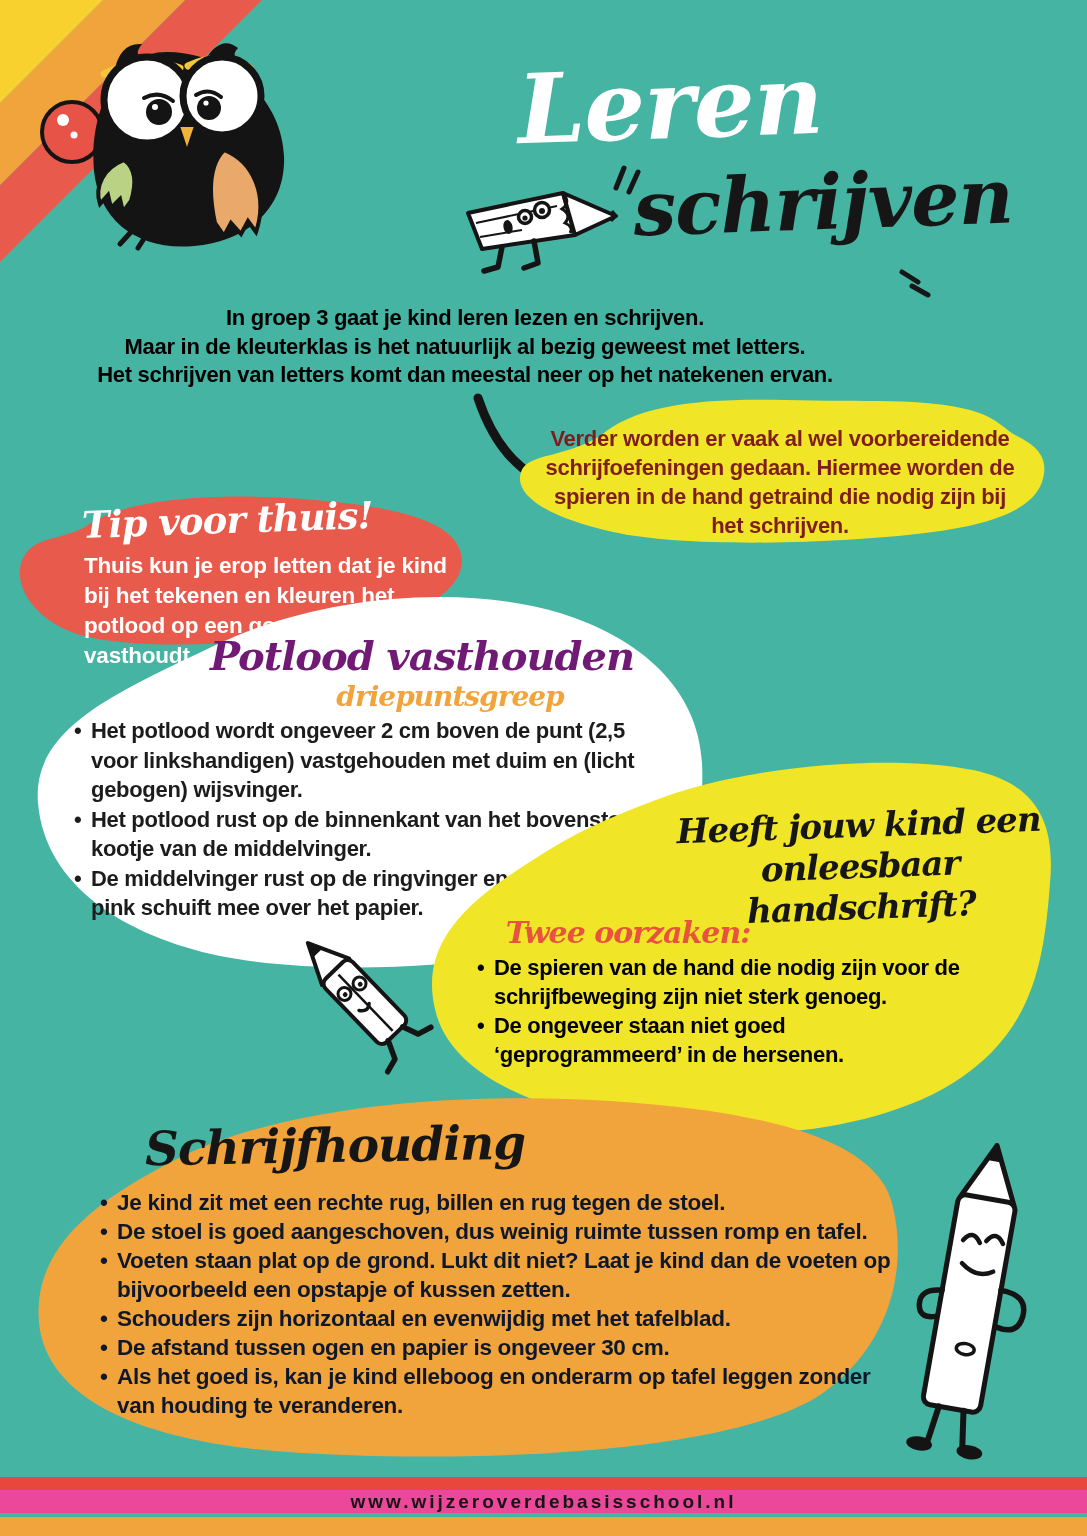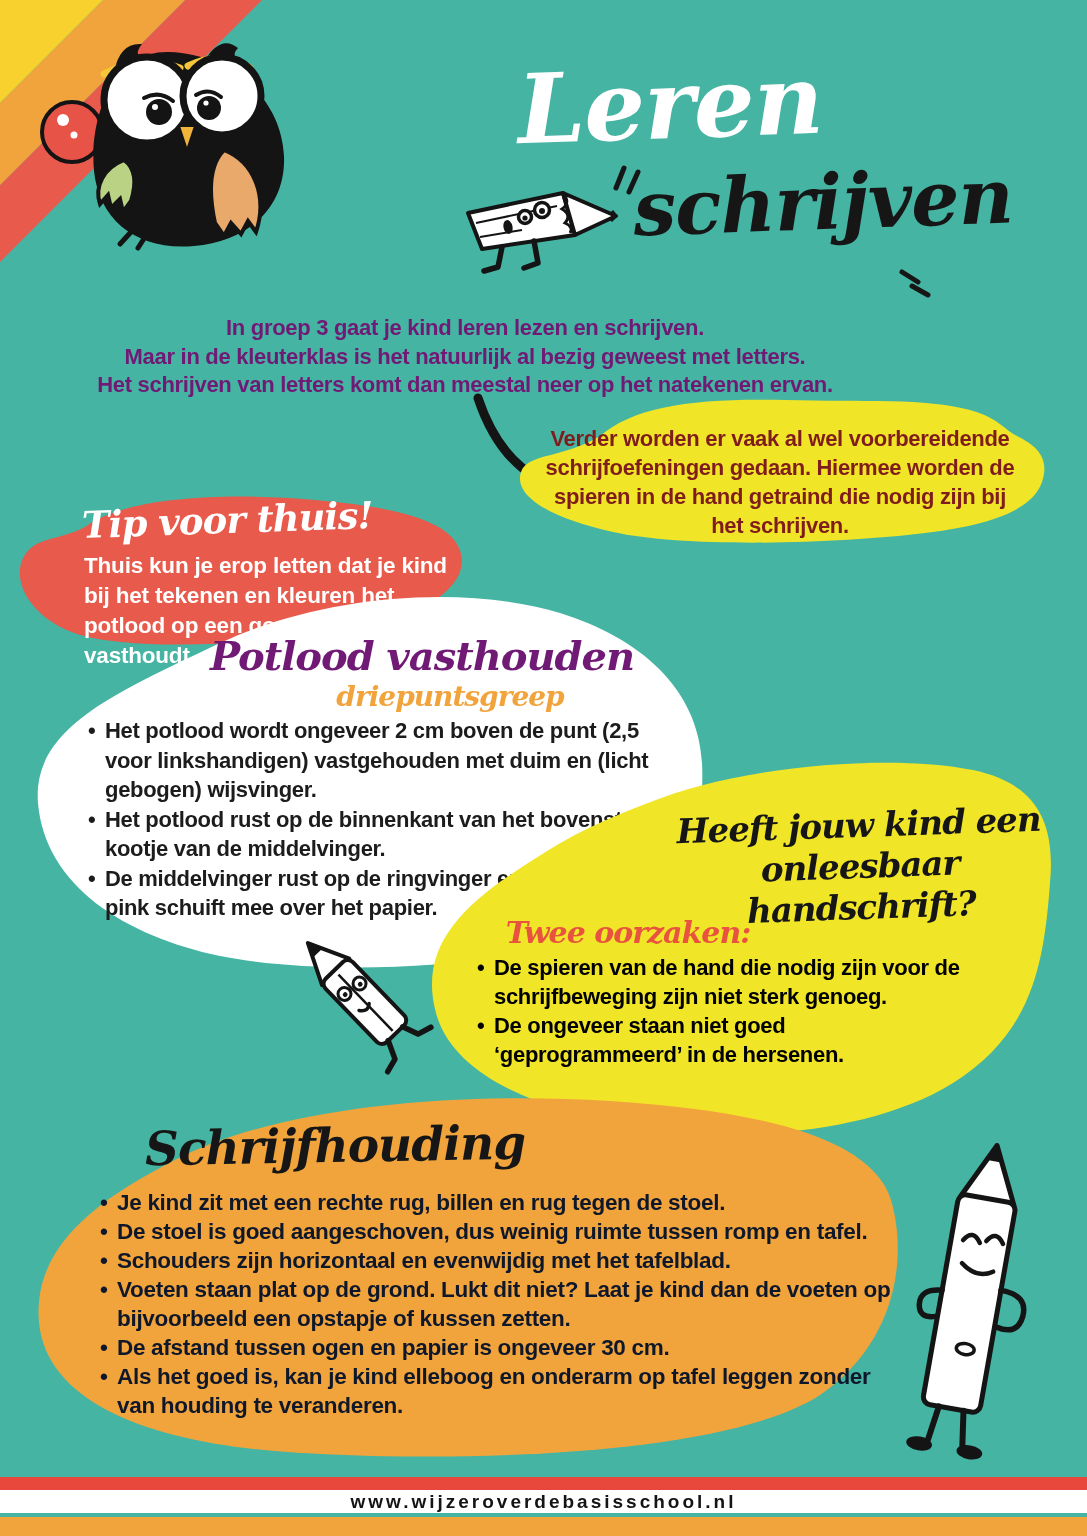--- a/index.html
+++ b/index.html
@@ -18,57 +18,57 @@
     font-style:italic;font-weight:700;letter-spacing:-1px;
   }
 
   
   .title-leren{left:505px;top:48px;width:330px;text-align:center;
     font-size:96px;color:#ffffff;transform:rotate(-2deg);}
   .title-schrijven{left:618px;top:158px;width:410px;text-align:center;
     font-size:76px;color:#161616;transform:rotate(-2deg);}
 
   
-  .intro{left:5px;top:314px;width:920px;text-align:center;
-    color:#701a75;font-size:22px;font-weight:700;line-height:28.5px;letter-spacing:-0.3px;}
+  .intro{left:5px;top:304px;width:920px;text-align:center;
+    color:#000000;font-size:22px;font-weight:700;line-height:28.5px;letter-spacing:-0.3px;}
 
   
   .blob-text{color:#7f1d1d;font-weight:700;letter-spacing:-0.3px;}
 
   .callout-text{left:540px;top:424px;width:480px;text-align:center;
     font-size:22px;line-height:29px;}
 
   .tip-heading{left:82px;top:498px;font-size:37px;color:#ffffff;transform:rotate(-2deg);}
   .tip-body{left:84px;top:551px;width:382px;color:#ffffff;
     font-size:22.5px;font-weight:700;line-height:30px;letter-spacing:-0.2px;}
 
   .grip-heading{left:210px;top:632px;width:480px;text-align:left;
     font-size:40px;color:#701a75;}
   .grip-sub{left:210px;top:680px;width:480px;text-align:center;
     font-size:28px;color:#f2a43c;}
   .bullets{list-style:none;margin:0;padding:0;}
   .bullets li{position:relative;padding-left:17px;}
   .bullets li::before{content:"•";position:absolute;left:0;top:0;}
-  .grip-bullets{left:88px;top:716px;width:565px;
+  .grip-bullets{left:74px;top:716px;width:565px;
     font-size:22px;line-height:29.5px;color:#1c1c1c;font-weight:700;letter-spacing:-0.3px;}
 
   .hand-heading{left:660px;top:805px;width:400px;text-align:center;
     font-size:34px;line-height:41px;color:#161616;transform:rotate(-2deg);}
   .hand-sub{left:428px;top:915px;width:400px;text-align:center;
     font-size:30px;color:#e8533f;}
   .hand-bullets{left:477px;top:953px;width:500px;
     font-size:22px;line-height:29px;color:#000000;font-weight:700;letter-spacing:-0.3px;}
 
   .posture-heading{left:145px;top:1118px;font-size:47px;color:#161616;transform:rotate(-1deg);}
   .posture-bullets{left:100px;top:1188px;width:800px;
     font-size:22.5px;line-height:29px;color:#0f172a;font-weight:700;letter-spacing:-0.3px;}
 
   
   .footer-red{left:0;top:1477px;width:1087px;height:13px;background:#e8473c;}
-  .footer-yellow{left:0;top:1490px;width:1087px;height:23px;background:#ffffff;
+  .footer-yellow{left:0;top:1490px;width:1087px;height:23px;background:#ec4899;
     display:flex;align-items:center;justify-content:center;}
   .footer-orange{left:0;top:1517px;width:1087px;height:19px;background:#f2a43c;}
   .footer-url{color:#141414;font-size:19px;font-weight:700;letter-spacing:3px;
     font-family:"Liberation Sans",sans-serif;text-decoration:none;}
 </style>
 </head>
 <body>
 
 <div class="poster">
 
@@ -204,22 +204,22 @@
   </svg>
 
   <svg class="abs" style="left:25px;top:1095px" width="880" height="362" viewBox="0 0 880 362">
     <path d="M160,60 C260,12 430,-4 585,6 C720,15 845,38 866,105 C884,168 868,250 795,300
              C695,365 400,368 250,356 C125,346 22,308 14,228 C7,150 75,102 160,60 Z" fill="#f2a43c"></path>
   </svg>
   <div class="abs script posture-heading">Schrijfhouding</div>
   <ul class="abs bullets posture-bullets">
     <li>Je kind zit met een rechte rug, billen en rug tegen de stoel.</li>
     <li>De stoel is goed aangeschoven, dus weinig ruimte tussen romp en tafel.</li>
+    <li>Voeten staan plat op de grond. Lukt dit niet? Laat je kind dan de voeten op bijvoorbeeld een opstapje of kussen zetten.</li>
     <li>Schouders zijn horizontaal en evenwijdig met het tafelblad.</li>
-    <li>Voeten staan plat op de grond. Lukt dit niet? Laat je kind dan de voeten op bijvoorbeeld een opstapje of kussen zetten.</li>
     <li>De afstand tussen ogen en papier is ongeveer 30 cm.</li>
     <li>Als het goed is, kan je kind elleboog en onderarm op tafel leggen zonder van houding te veranderen.</li>
   </ul>
 
   <svg class="abs" style="left:860px;top:1135px" width="195" height="335" viewBox="0 0 195 335">
     <g transform="rotate(10 86 300)">
       <polygon points="86,6 59,62 113,62" fill="#ffffff" stroke="#141414" stroke-width="5" stroke-linejoin="round"></polygon>
       <polygon points="86,6 79,22 93,22" fill="#141414"></polygon>
       <path d="M59,62 Q68,76 78,62 Q88,76 98,62 Q104,74 113,62" fill="none" stroke="#141414" stroke-width="4"></path>
       <rect x="57" y="60" width="58" height="213" rx="8" fill="#ffffff" stroke="#141414" stroke-width="5"></rect>

